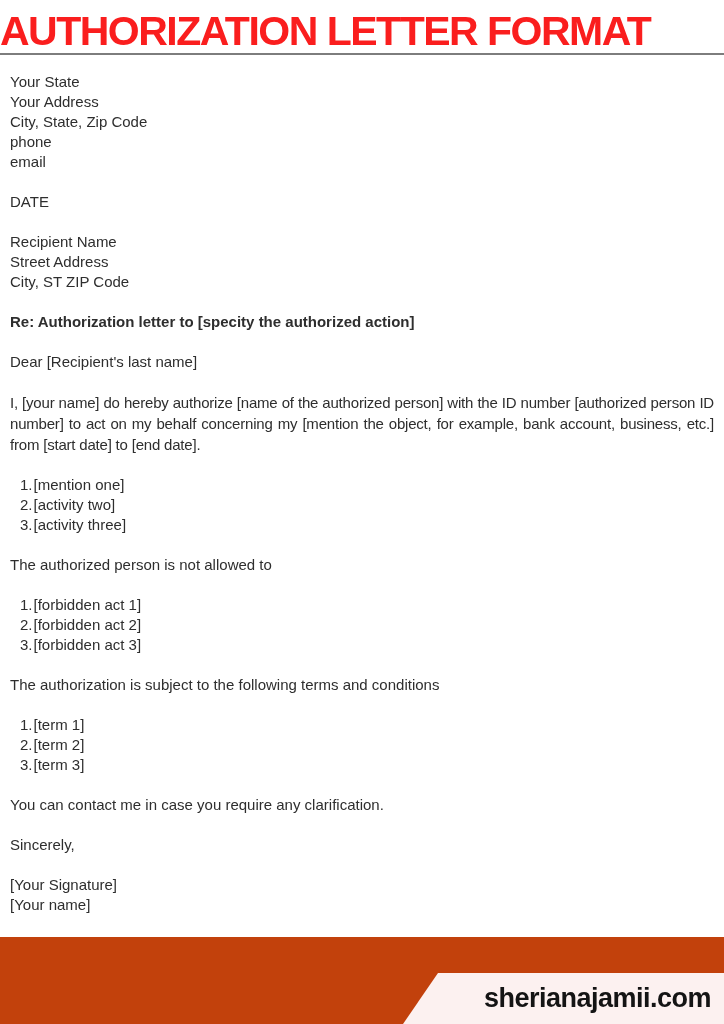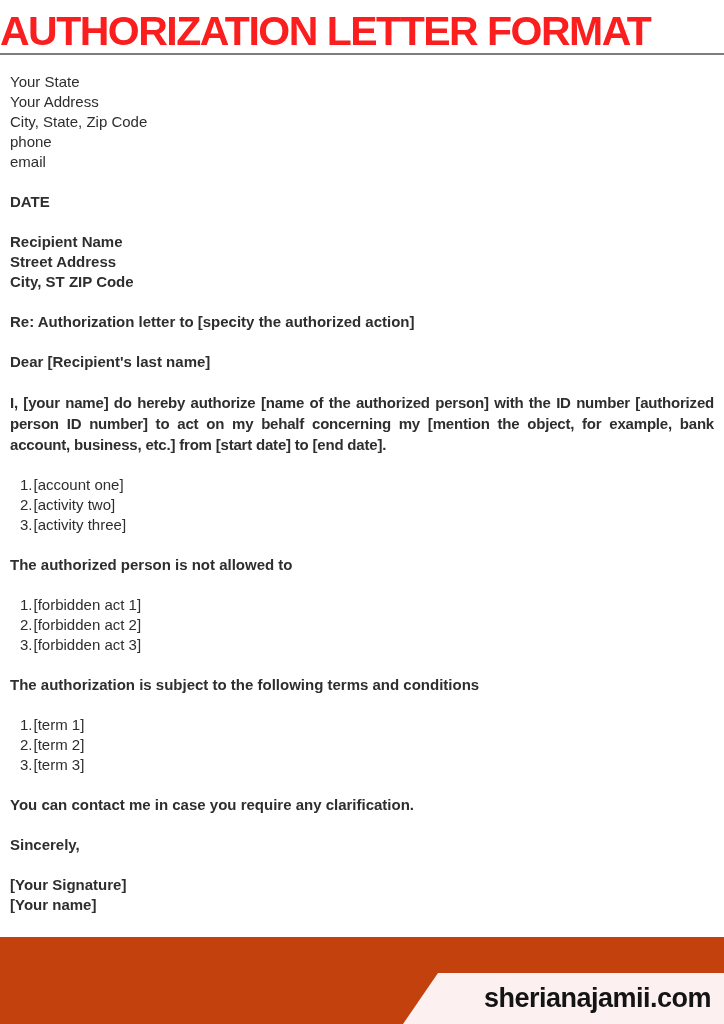--- a/index.html
+++ b/index.html
@@ -31,21 +31,21 @@
   }
 
   
   .letter {
     padding: 9px 10px 0 10px;
     font-size: 15px;
     line-height: 20px;
     color: #2e2e2e;
   }
   .line { white-space: pre; }
-  .gap { margin-top: 20px; font-weight: bold; }
+  .gap { margin-top: 20px; }
   .subject { font-weight: 700; }
   .para {
     text-align: justify;
     line-height: 21px;
     letter-spacing: -0.2px;
   }
   .para-cont { line-height: 21px; letter-spacing: -0.2px; }
 
   ol.tight {
     margin: 20px 0 0 0;
@@ -120,21 +120,21 @@
 
     <div class="line gap subject">Re: Authorization letter to [specity the authorized action]</div>
 
     <div class="line gap">Dear [Recipient's last name]</div>
 
     <div class="gap">
       <div class="para">I, [your name] do hereby authorize [name of the authorized person] with the ID number [authorized person ID number] to act on my behalf concerning my [mention the object, for example, bank account, business, etc.] from [start date] to [end date].</div>
     </div>
 
     <ol class="tight">
-      <li><span>[account one]</span></li>
+      <li><span>[mention one]</span></li>
       <li><span>[activity two]</span></li>
       <li><span>[activity three]</span></li>
     </ol>
 
     <div class="line gap">The authorized person is not allowed to</div>
 
     <ol class="tight">
       <li><span>[forbidden act 1]</span></li>
       <li><span>[forbidden act 2]</span></li>
       <li><span>[forbidden act 3]</span></li>

